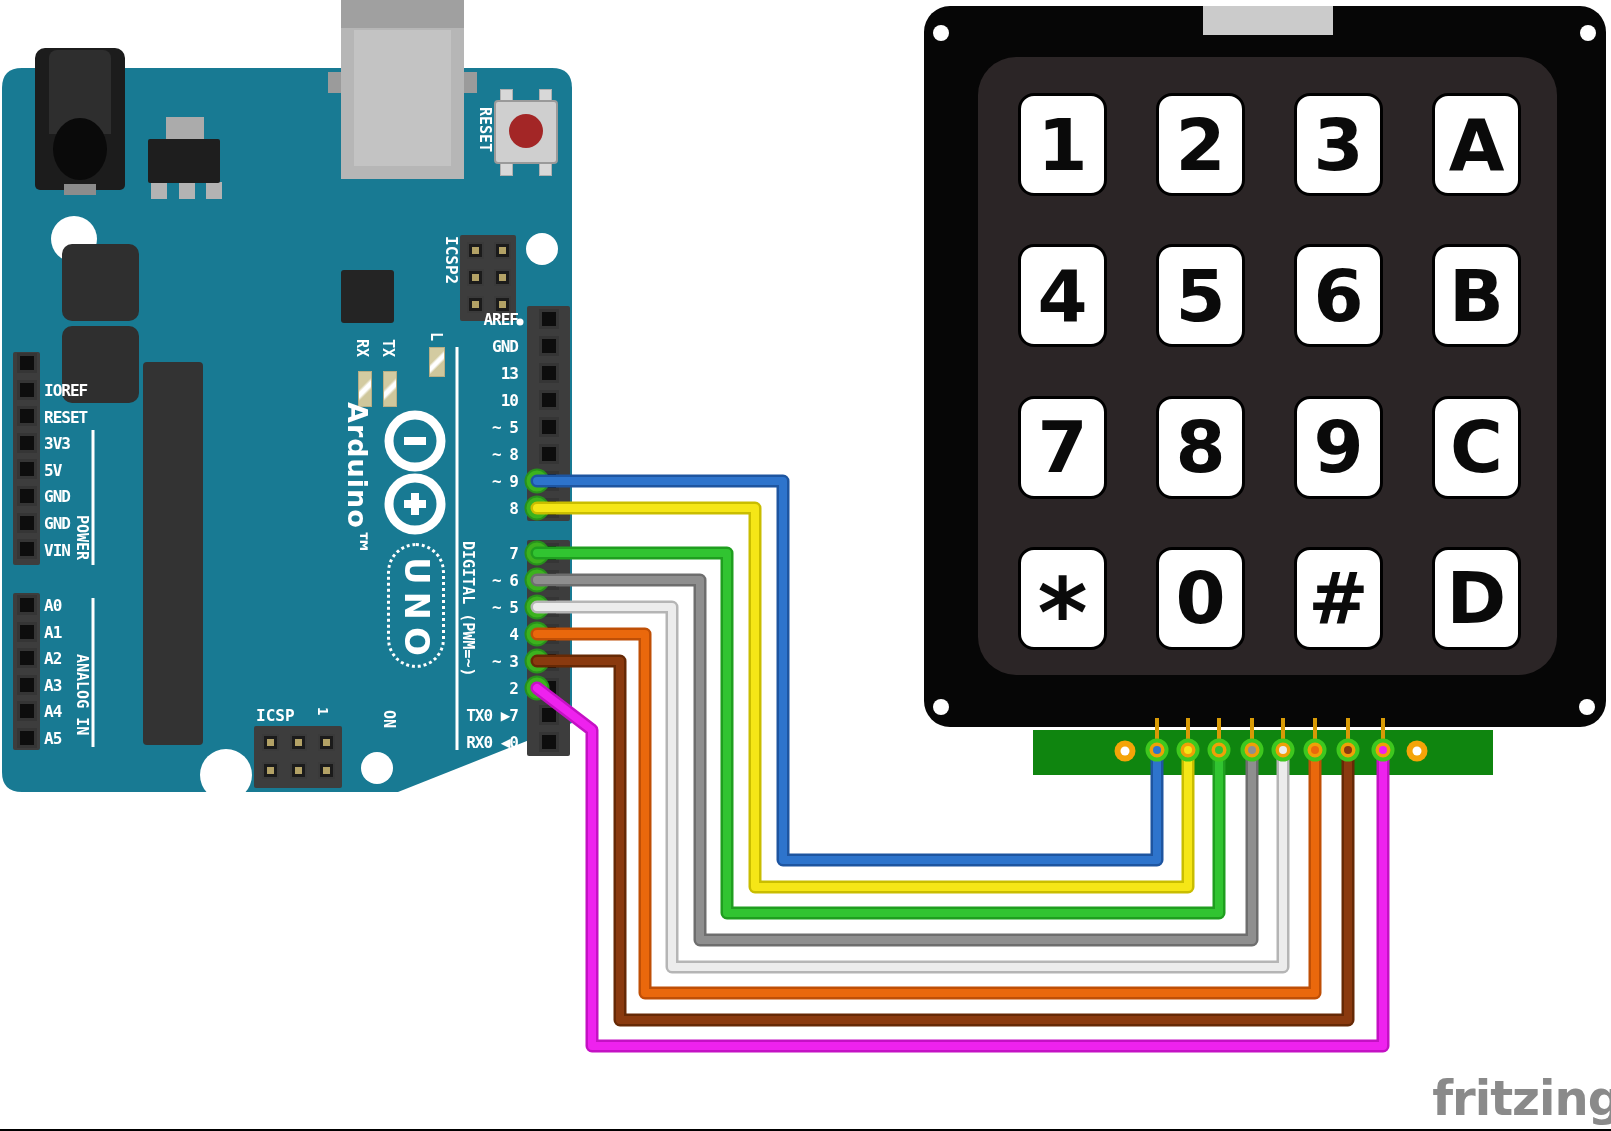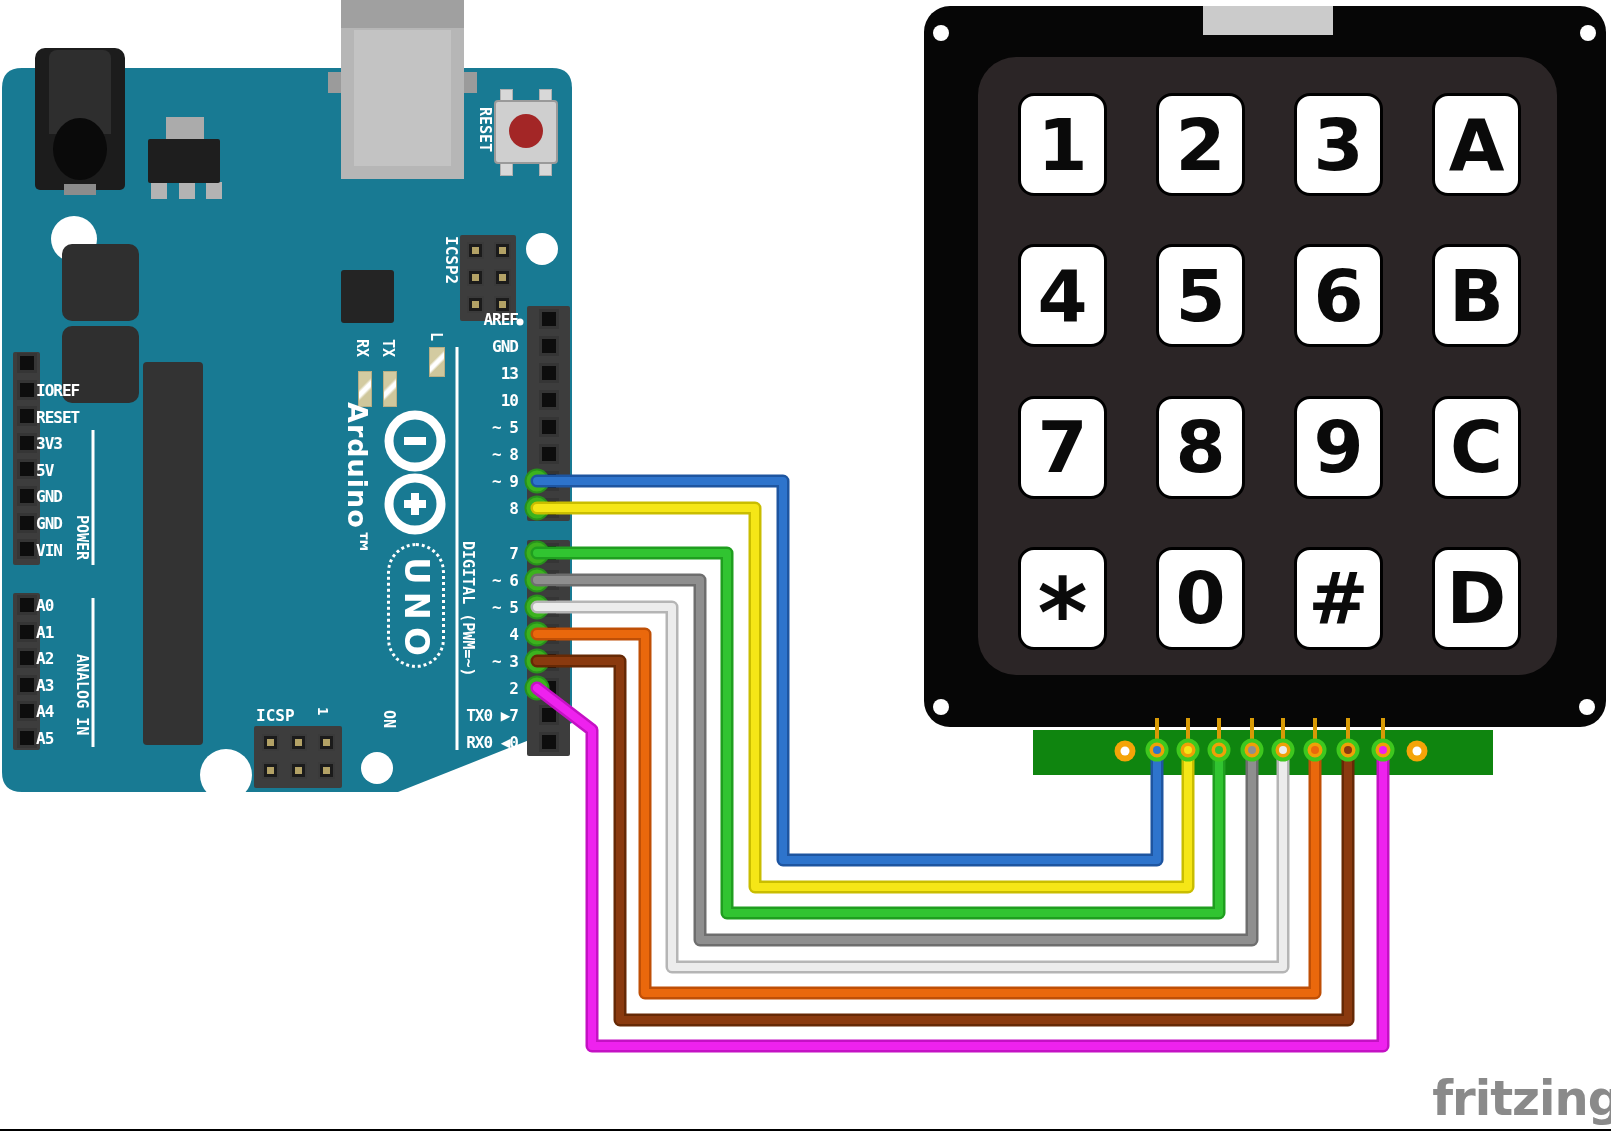--- a/index.html
+++ b/index.html
@@ -24,21 +24,21 @@
   .rst-red{left:509px;top:114px;width:34px;height:34px;background:#a32626;border-radius:50%;}
   .chip-8u2{left:341px;top:270px;width:53px;height:53px;background:#242424;border-radius:3px;}
   .big-ic{left:143px;top:362px;width:60px;height:383px;background:#333333;border-radius:4px;}
   .cap-square{left:62px;width:77px;height:77px;background:#2f2f2f;border-radius:10px;}
   .led{background:linear-gradient(135deg,#d3cba1 38%,#ffffff 46%,#ffffff 56%,#cfc79c 64%);border:1px solid #b8ae85;box-sizing:border-box;}
   .header-block{background:#3d3d3d;border-radius:2px;}
   .hpin{position:absolute;background:#0d0d0d;border:3px solid #353535;box-sizing:border-box;}
   .goldpin{position:absolute;background:#1b1b1b;border:2px solid #3a3a3a;box-sizing:border-box;display:flex;align-items:center;justify-content:center;}
   .goldpin>i{display:block;width:7px;height:7px;background:#b3a266;}
   
-  .pin-label{position:absolute;left:36px;transform:translateY(-50%);
+  .pin-label{position:absolute;left:44px;transform:translateY(-50%);
     font:700 16px "DejaVu Sans Mono", monospace;color:#fff;letter-spacing:-1px;white-space:nowrap;z-index:4;}
   .pin-label.r{left:auto;right:1093px;text-align:center;}
   .vtext{position:absolute;transform-origin:0 0;transform:rotate(90deg);
     font:700 15px "DejaVu Sans Mono", monospace;color:#fff;white-space:nowrap;letter-spacing:0px;z-index:4;}
   .brand{font:700 27px "DejaVu Sans", sans-serif;letter-spacing:1px;}
   .uno-text{font:700 34px "DejaVu Sans", sans-serif;letter-spacing:7px;}
   .uno-oval{left:387px;top:543px;width:58px;height:125px;border:3px dotted #fff;border-radius:30px;box-sizing:border-box;z-index:3;}
   .hlabel{position:absolute;transform:translateY(-50%);font:700 16px "DejaVu Sans Mono", monospace;color:#fff;z-index:4;}
   
   .kp-body{left:924px;top:6px;width:682px;height:721px;background:#060606;border-radius:26px;z-index:2;}

